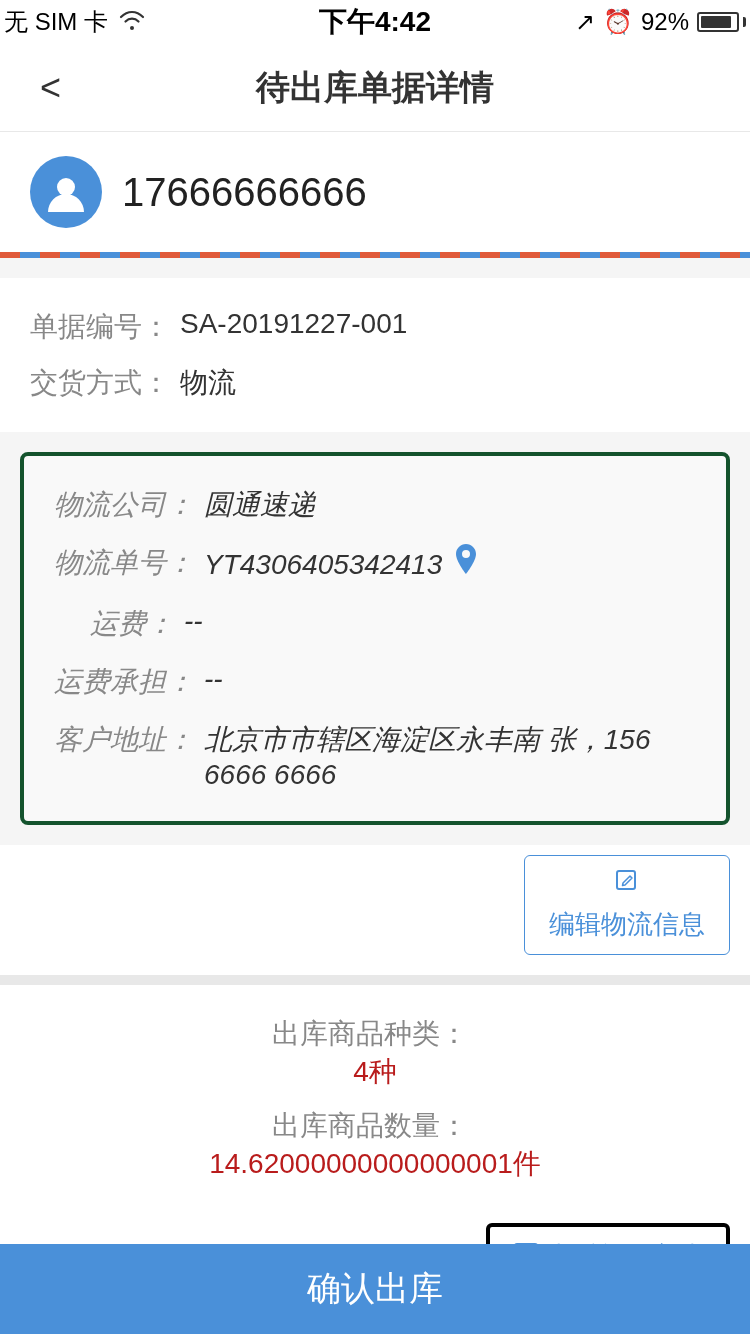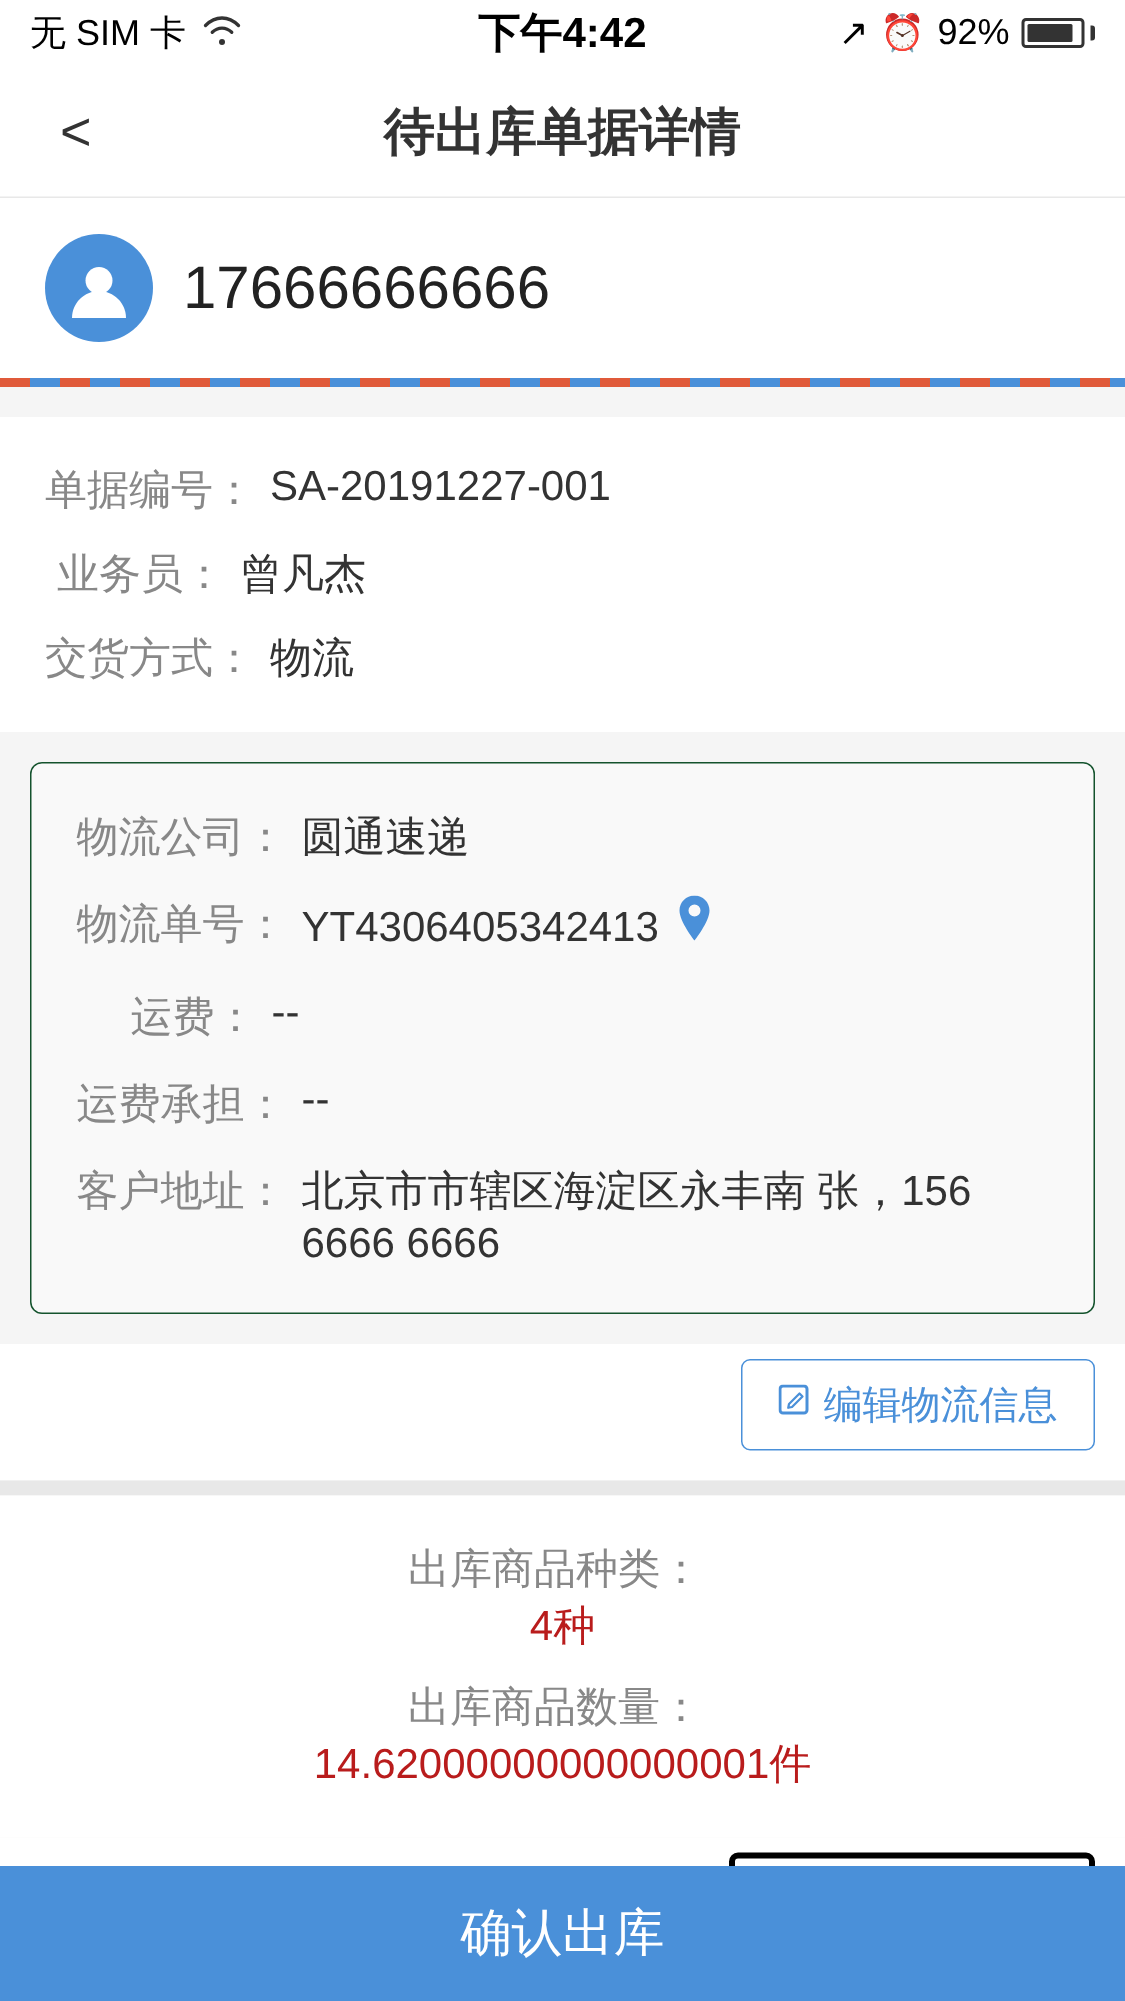--- a/index.html
+++ b/index.html
@@ -13,21 +13,21 @@
       font-size: 28px;
     }
 
     
     .status-bar {
       background: #fff;
       height: 44px;
       display: flex;
       align-items: center;
       justify-content: space-between;
-      padding: 0 20px;
+      padding: 0 4px;
       font-size: 26px;
       font-weight: 500;
     }
     .status-left {
       display: flex;
       align-items: center;
       gap: 10px;
       font-size: 24px;
     }
     .status-right {
@@ -158,24 +158,25 @@
       white-space: nowrap;
     }
     .info-value {
       color: #333;
       flex: 1;
     }
 
     
     .logistics-card {
       background: #f9f9f9;
-      border: 1px solid #14532d;
+      border: 4px solid #14532d;
       border-radius: 8px;
       margin: 20px 20px;
       padding: 30px 30px;
+      font-style: italic;
     }
     .logistics-row {
       display: flex;
       align-items: flex-start;
       margin-bottom: 20px;
       font-size: 28px;
     }
     .logistics-row:last-child { margin-bottom: 0; }
     .logistics-label {
       color: #888;
@@ -209,20 +210,21 @@
       border: 1px solid #4a90d9;
       border-radius: 6px;
       padding: 12px 24px;
       color: #4a90d9;
       font-size: 26px;
       display: flex;
       align-items: center;
       gap: 8px;
       background: #fff;
       cursor: pointer;
+      flex-direction: column;
     }
 
     
     .gray-divider {
       height: 10px;
       background: #e8e8e8;
     }
 
     
     .summary-section {
@@ -350,24 +352,20 @@
   </div>
 
   <div class="dashed-separator"></div>
 
   <div class="section-gap"></div>
 
   <div class="info-section">
     <div class="info-row">
       <span class="info-label">单据编号：</span>
       <span class="info-value">SA-20191227-001</span>
-    </div>
-    <div class="info-row">
-      <span class="info-label">业务员：</span>
-      <span class="info-value">曾凡杰</span>
     </div>
     <div class="info-row">
       <span class="info-label">交货方式：</span>
       <span class="info-value">物流</span>
     </div>
   </div>
 
   <div class="logistics-card">
     <div class="logistics-row">
       <span class="logistics-label">物流公司：</span>

